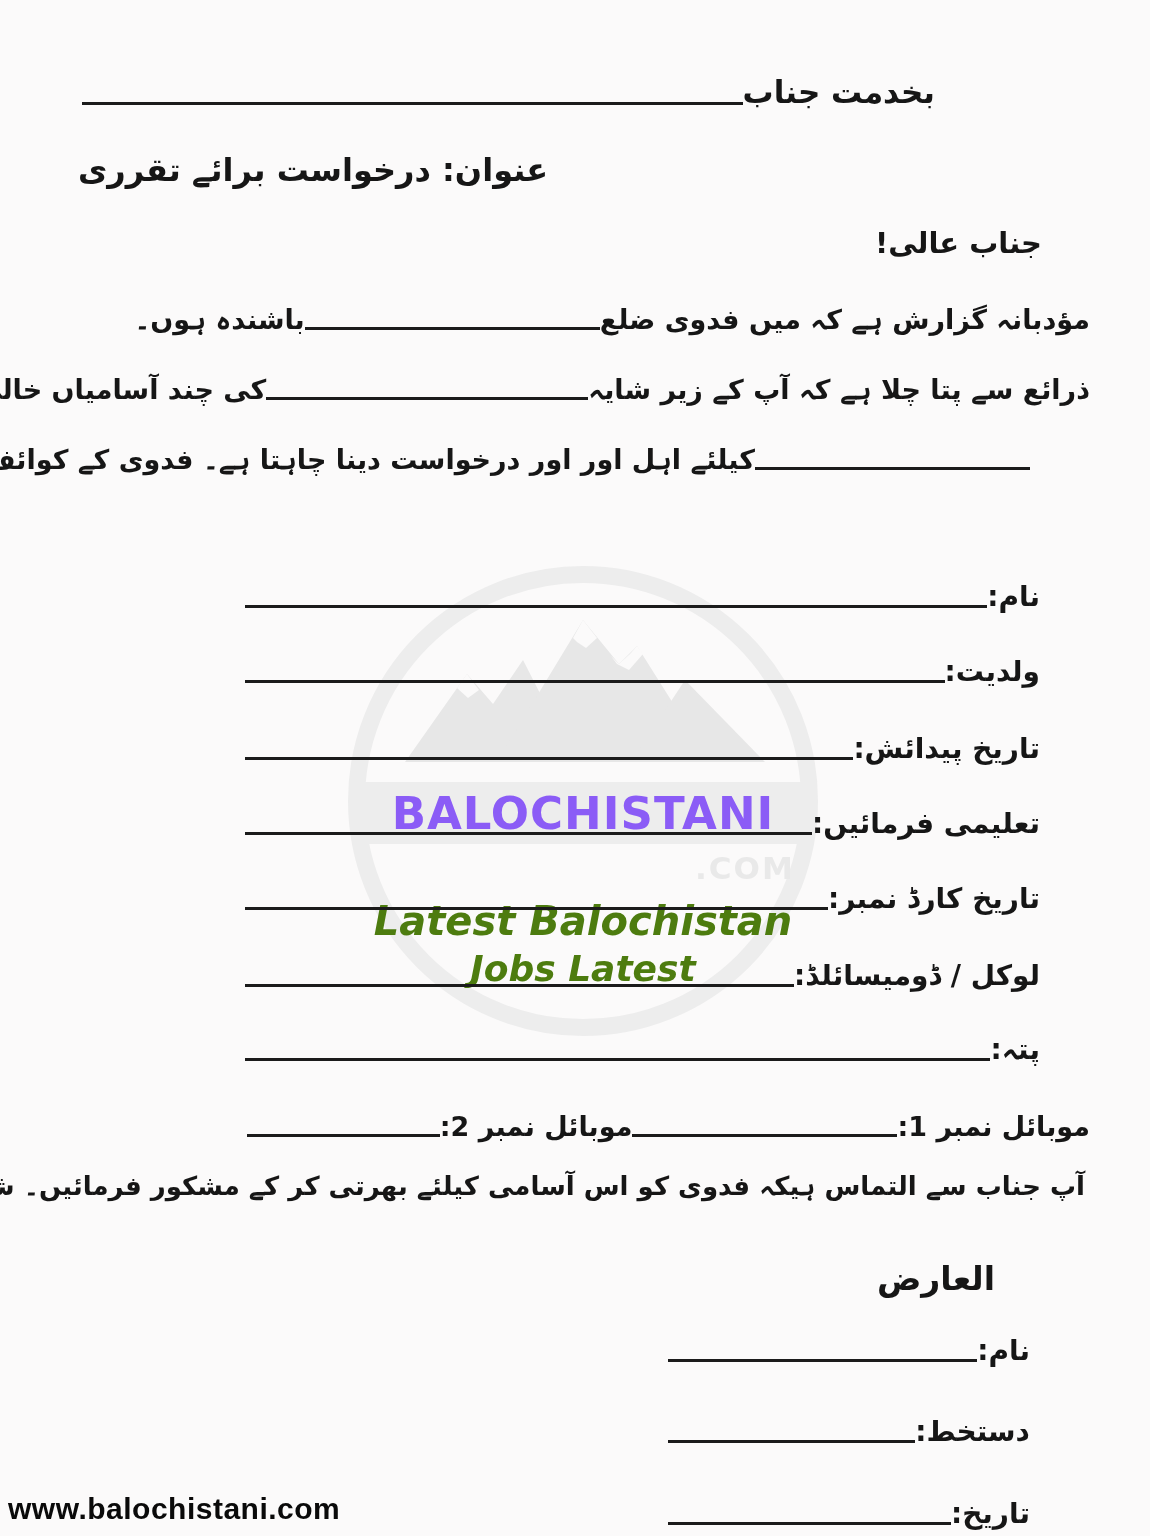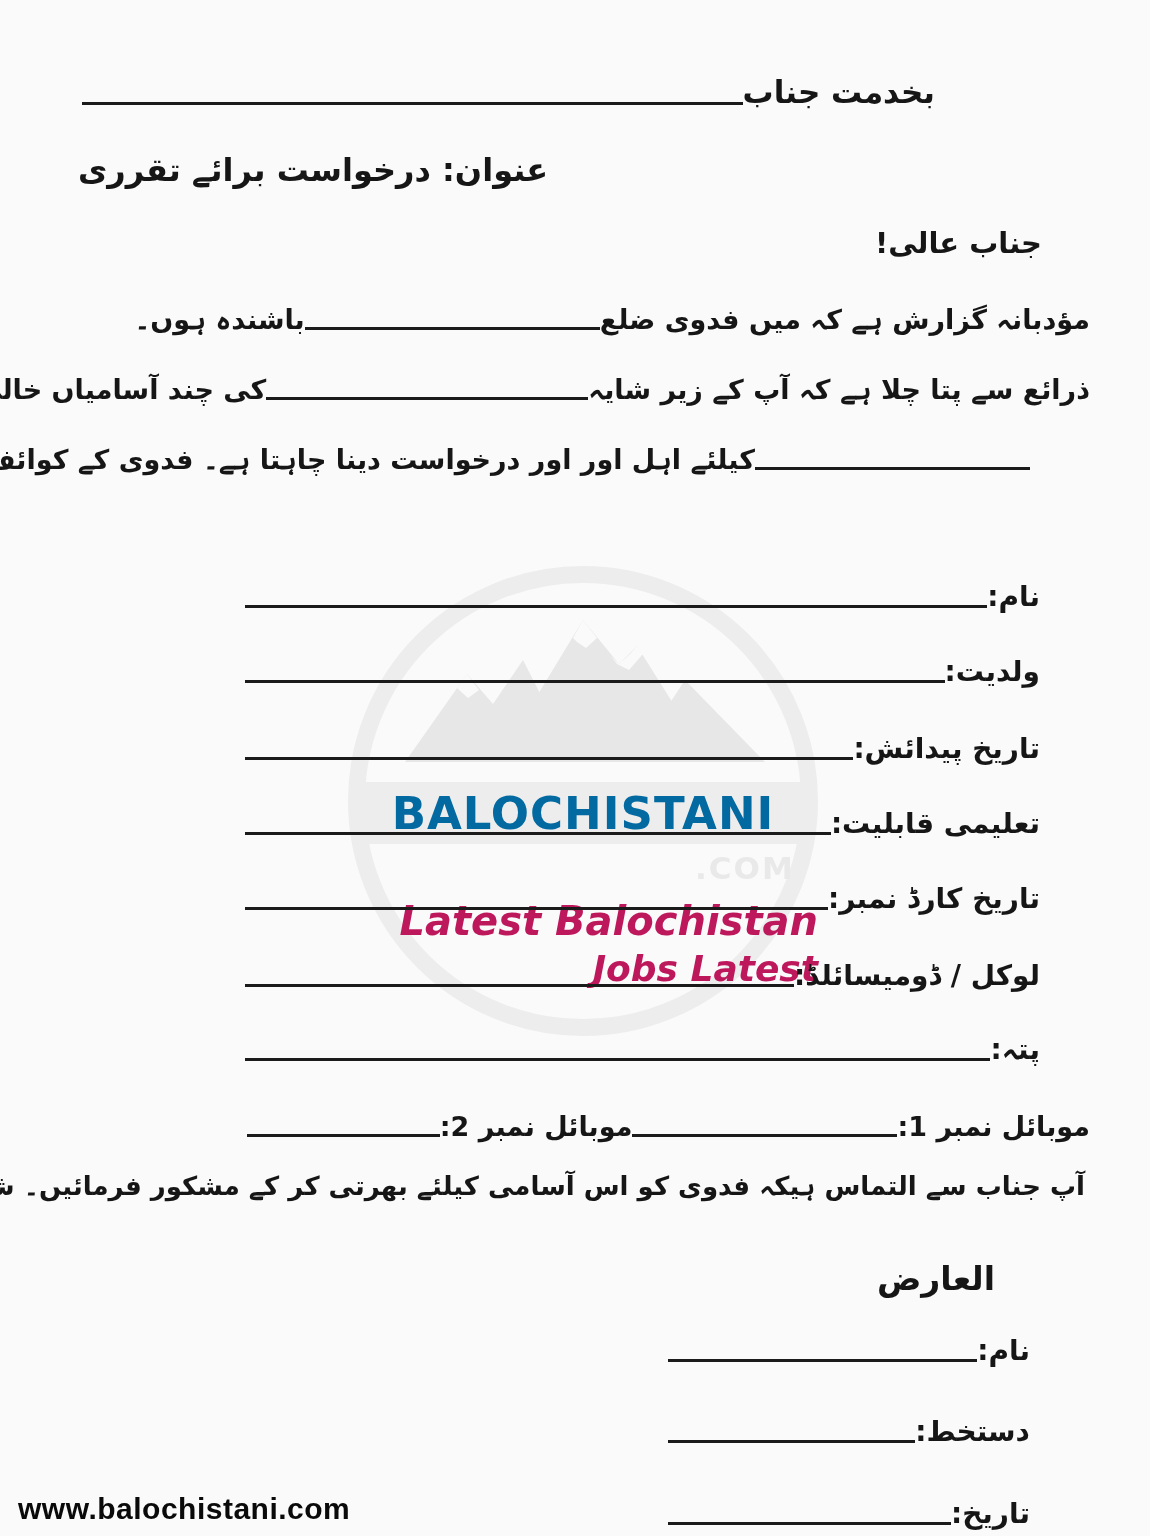--- a/index.html
+++ b/index.html
@@ -16,32 +16,32 @@
   .w700 { font-weight:700; }
   .w600 { font-weight:600; }
 
   
   .wm { position:absolute; z-index:0; }
   .wm-circle { left:348px; top:566px; width:470px; height:470px;
     border:17px solid #ededed; border-radius:50%; box-sizing:border-box; }
   .wm-mountains { left:405px; top:612px; width:360px; height:150px; }
   .wm-band { left:352px; top:782px; width:462px; height:62px; background:#ededed;
     display:flex; align-items:center; justify-content:center; }
-  .wm-brand { font-size:45px; font-weight:800; letter-spacing:1px; color:#0369a1;
+  .wm-brand { font-size:45px; font-weight:800; letter-spacing:1px; color:#8b5cf6;
     direction:ltr; white-space:nowrap; }
   .wm-com { left:695px; top:850px; font-size:31px; font-weight:800; letter-spacing:2px;
     color:#e9e9e9; direction:ltr; }
-  .wm-tagline { left:348px; width:470px; text-align:right; font-style:italic;
-    font-weight:600; color:#be185d; direction:ltr; }
+  .wm-tagline { left:348px; width:470px; text-align:center; font-style:italic;
+    font-weight:600; color:#4d7c0f; direction:ltr; }
   .wm-tag1 { top:898px; font-size:40px; }
   .wm-tag2 { top:948px; font-size:36px; }
 
   .content { position:relative; z-index:2; }
 
-  .footer-url { left:18px; top:1492px; font-size:30px; font-weight:700;
+  .footer-url { left:8px; top:1492px; font-size:30px; font-weight:700;
     font-family:"Liberation Sans", sans-serif; letter-spacing:0.5px;
     color:#0a0a0a; direction:ltr; }
 </style>
 </head>
 <body>
 
 <div class="page">
 
   <div class="wm wm-circle"></div>
   <svg class="wm wm-mountains" viewBox="0 0 360 150">
@@ -101,21 +101,21 @@
       <span class="t w600" style="font-size:28px;">ولدیت:</span>
       <div class="rule grow"></div>
     </div>
 
     <div class="row" style="top:731px; right:110px; left:245px;">
       <span class="t w600" style="font-size:28px;">تاریخ پیدائش:</span>
       <div class="rule grow"></div>
     </div>
 
     <div class="row" style="top:806px; right:110px; left:245px;">
-      <span class="t w600" style="font-size:28px;">تعلیمی قابلیت:</span>
+      <span class="t w600" style="font-size:28px;">تعلیمی فرمائیں:</span>
       <div class="rule grow"></div>
     </div>
 
     <div class="row" style="top:881px; right:110px; left:245px;">
       <span class="t w600" style="font-size:28px;">تاریخ کارڈ نمبر:</span>
       <div class="rule grow"></div>
     </div>
 
     <div class="row" style="top:958px; right:110px; left:245px;">
       <span class="t w600" style="font-size:28px;">لوکل / ڈومیسائلڈ:</span>

